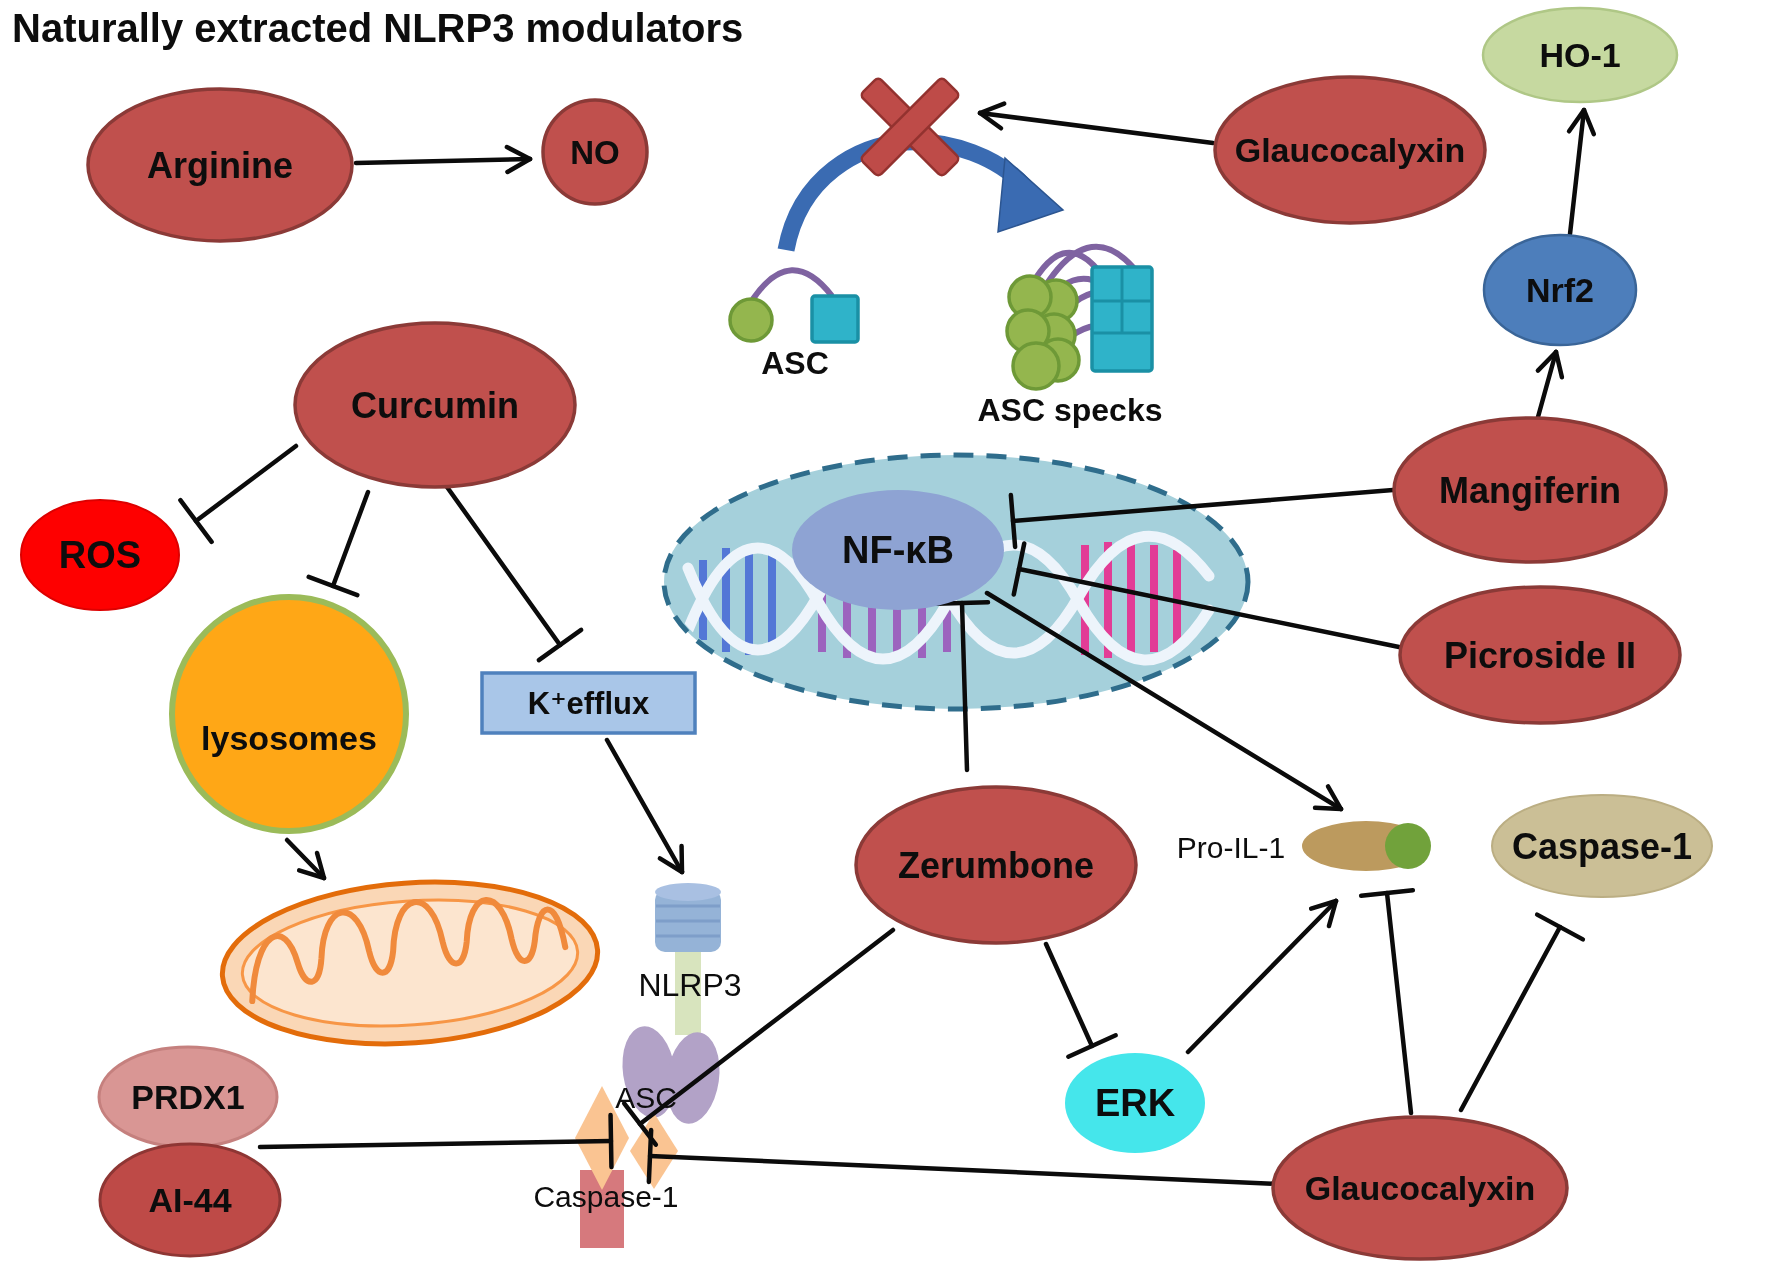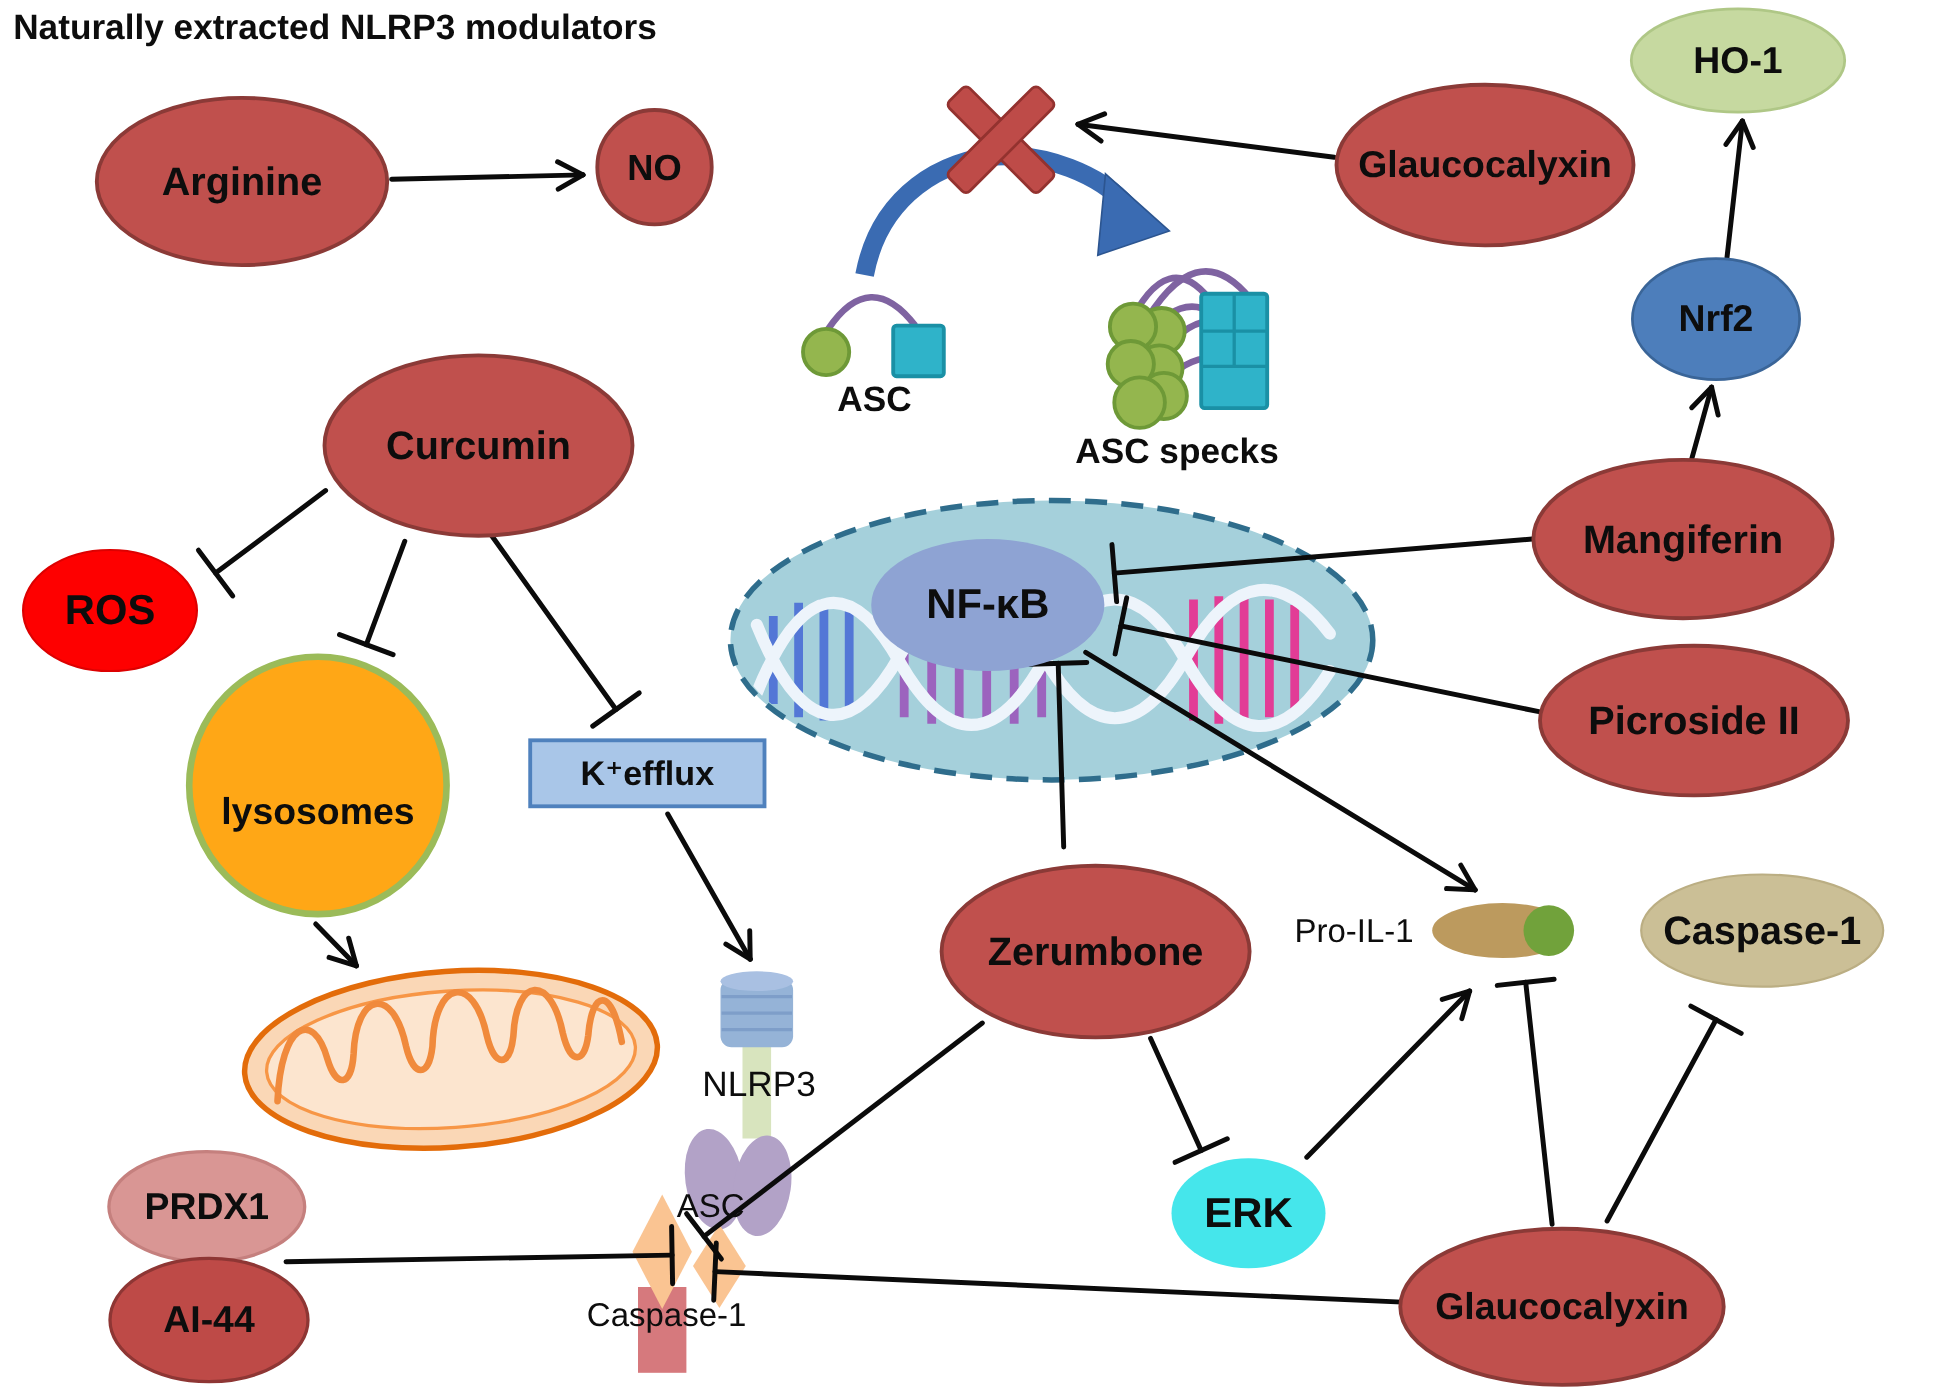--- a/index.html
+++ b/index.html
@@ -1,19 +1,19 @@
 <!DOCTYPE html>
 <html><head>
 <meta charset="utf-8">
 <style>
   html,body{margin:0;padding:0;background:#ffffff;}
   #stage{position:relative;width:1772px;height:1273px;background:#ffffff;overflow:hidden;
          font-family:"Liberation Sans","DejaVu Sans",sans-serif;}
   #diagram-svg{position:absolute;left:0;top:0;}
-  #page-title{position:absolute;left:12px;top:6px;font-size:32px;font-weight:bold;color:#0d0d0d;
+  #page-title{position:absolute;left:12px;top:6px;font-size:40px;font-weight:bold;color:#0d0d0d;
               letter-spacing:0px;white-space:nowrap;}
   text{font-family:"Liberation Sans","DejaVu Sans",sans-serif;}
 </style>
 </head>
 <body>
 
 <div id="stage">
   <svg id="diagram-svg" width="1772" height="1273" viewBox="0 0 1772 1273">
     <defs>
       <clipPath id="nucleus-clip">

